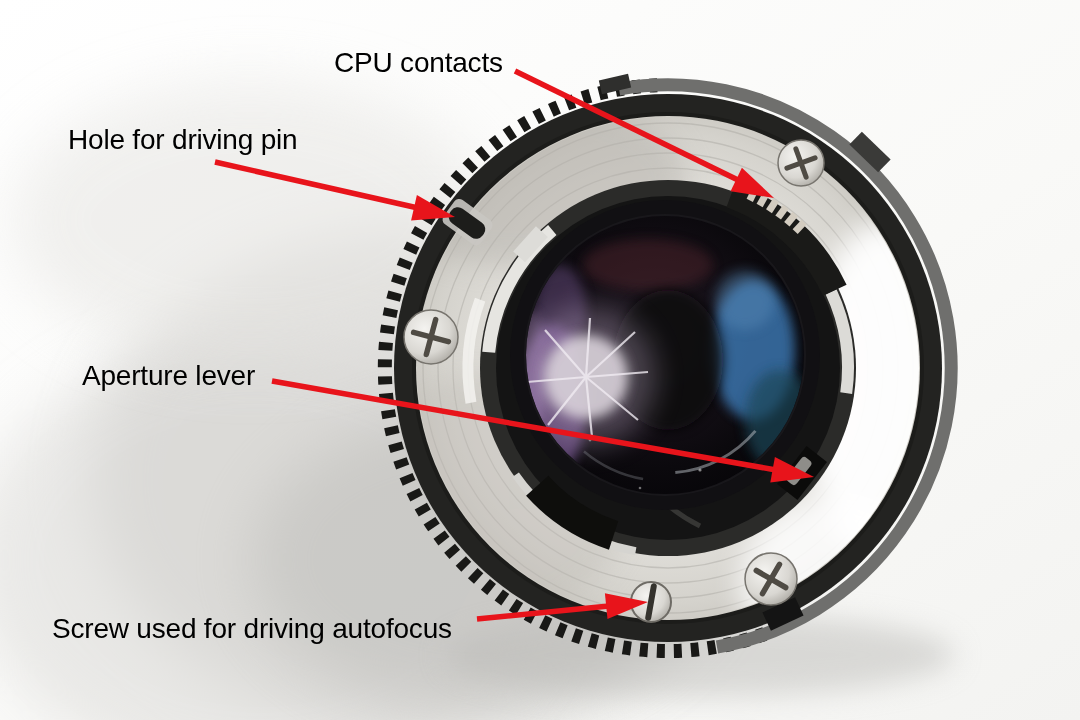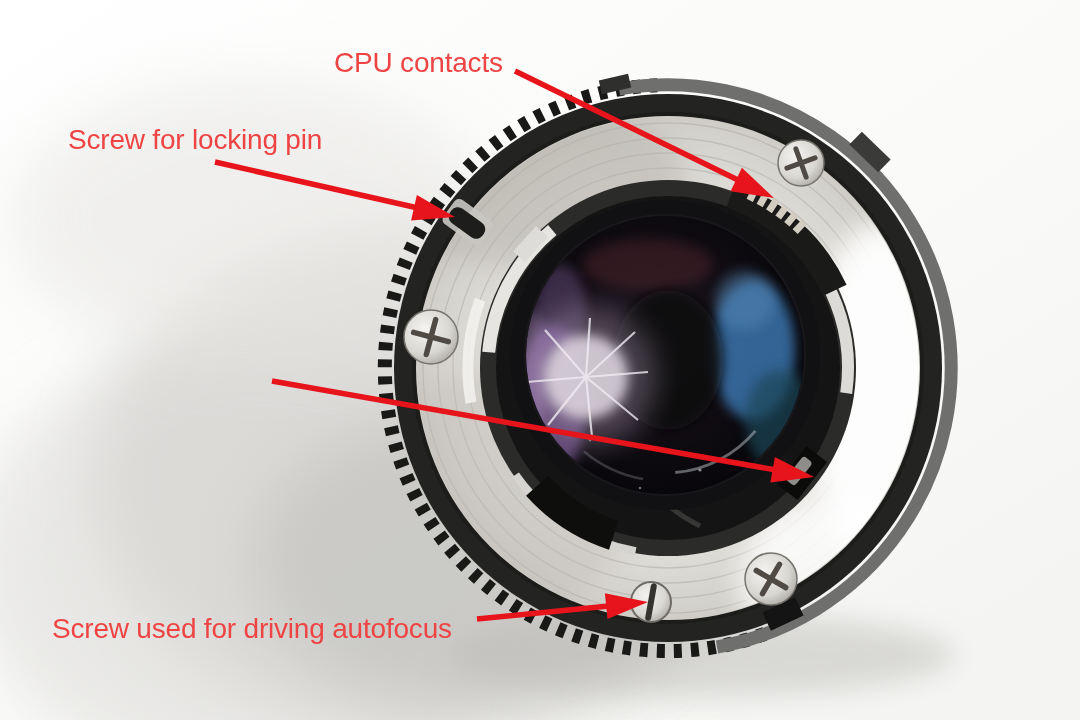--- a/index.html
+++ b/index.html
@@ -1,19 +1,19 @@
 <!DOCTYPE html>
 <html><head>
 <meta charset="utf-8">
 <style>
   html,body{margin:0;padding:0;background:#ffffff;}
   .stage{position:relative;width:1080px;height:720px;overflow:hidden;
          font-family:"Liberation Sans",sans-serif;background:#fbfbfa;}
   .stage svg{position:absolute;left:0;top:0;}
-  .label{position:absolute;font-size:28px;line-height:1.15;color:#ef4444;
+  .label{position:absolute;font-size:28px;line-height:1.15;color:#000000;
          letter-spacing:-0.2px;white-space:nowrap;z-index:5;}
 </style>
 </head>
 <body>
 
 <div class="stage">
 
 <svg width="1080" height="720" viewBox="0 0 1080 720">
   <defs>
     <linearGradient id="bgG" x1="0" y1="0" x2="1" y2="1">
@@ -205,15 +205,16 @@
       <polygon points="814,477 770.3,482.5 774.9,456.9" stroke="none"></polygon>
     </g>
     <g>
       <line x1="477" y1="619" x2="609" y2="606" stroke-width="5.5"></line>
       <polygon points="648,602 607.5,619.1 604.9,593.2" stroke="none"></polygon>
     </g>
   </g>
 </svg>
 
   <div class="label" style="left:334px;top:47px;">CPU contacts</div>
-  <div class="label" style="left:68px;top:124px;">Screw for locking pin</div>
+  <div class="label" style="left:68px;top:124px;">Hole for driving pin</div>
+  <div class="label" style="left:82px;top:360px;">Aperture lever</div>
   <div class="label" style="left:52px;top:592px;margin-top:21px;">Screw used for driving autofocus</div>
 </div>
 
 </body></html>

